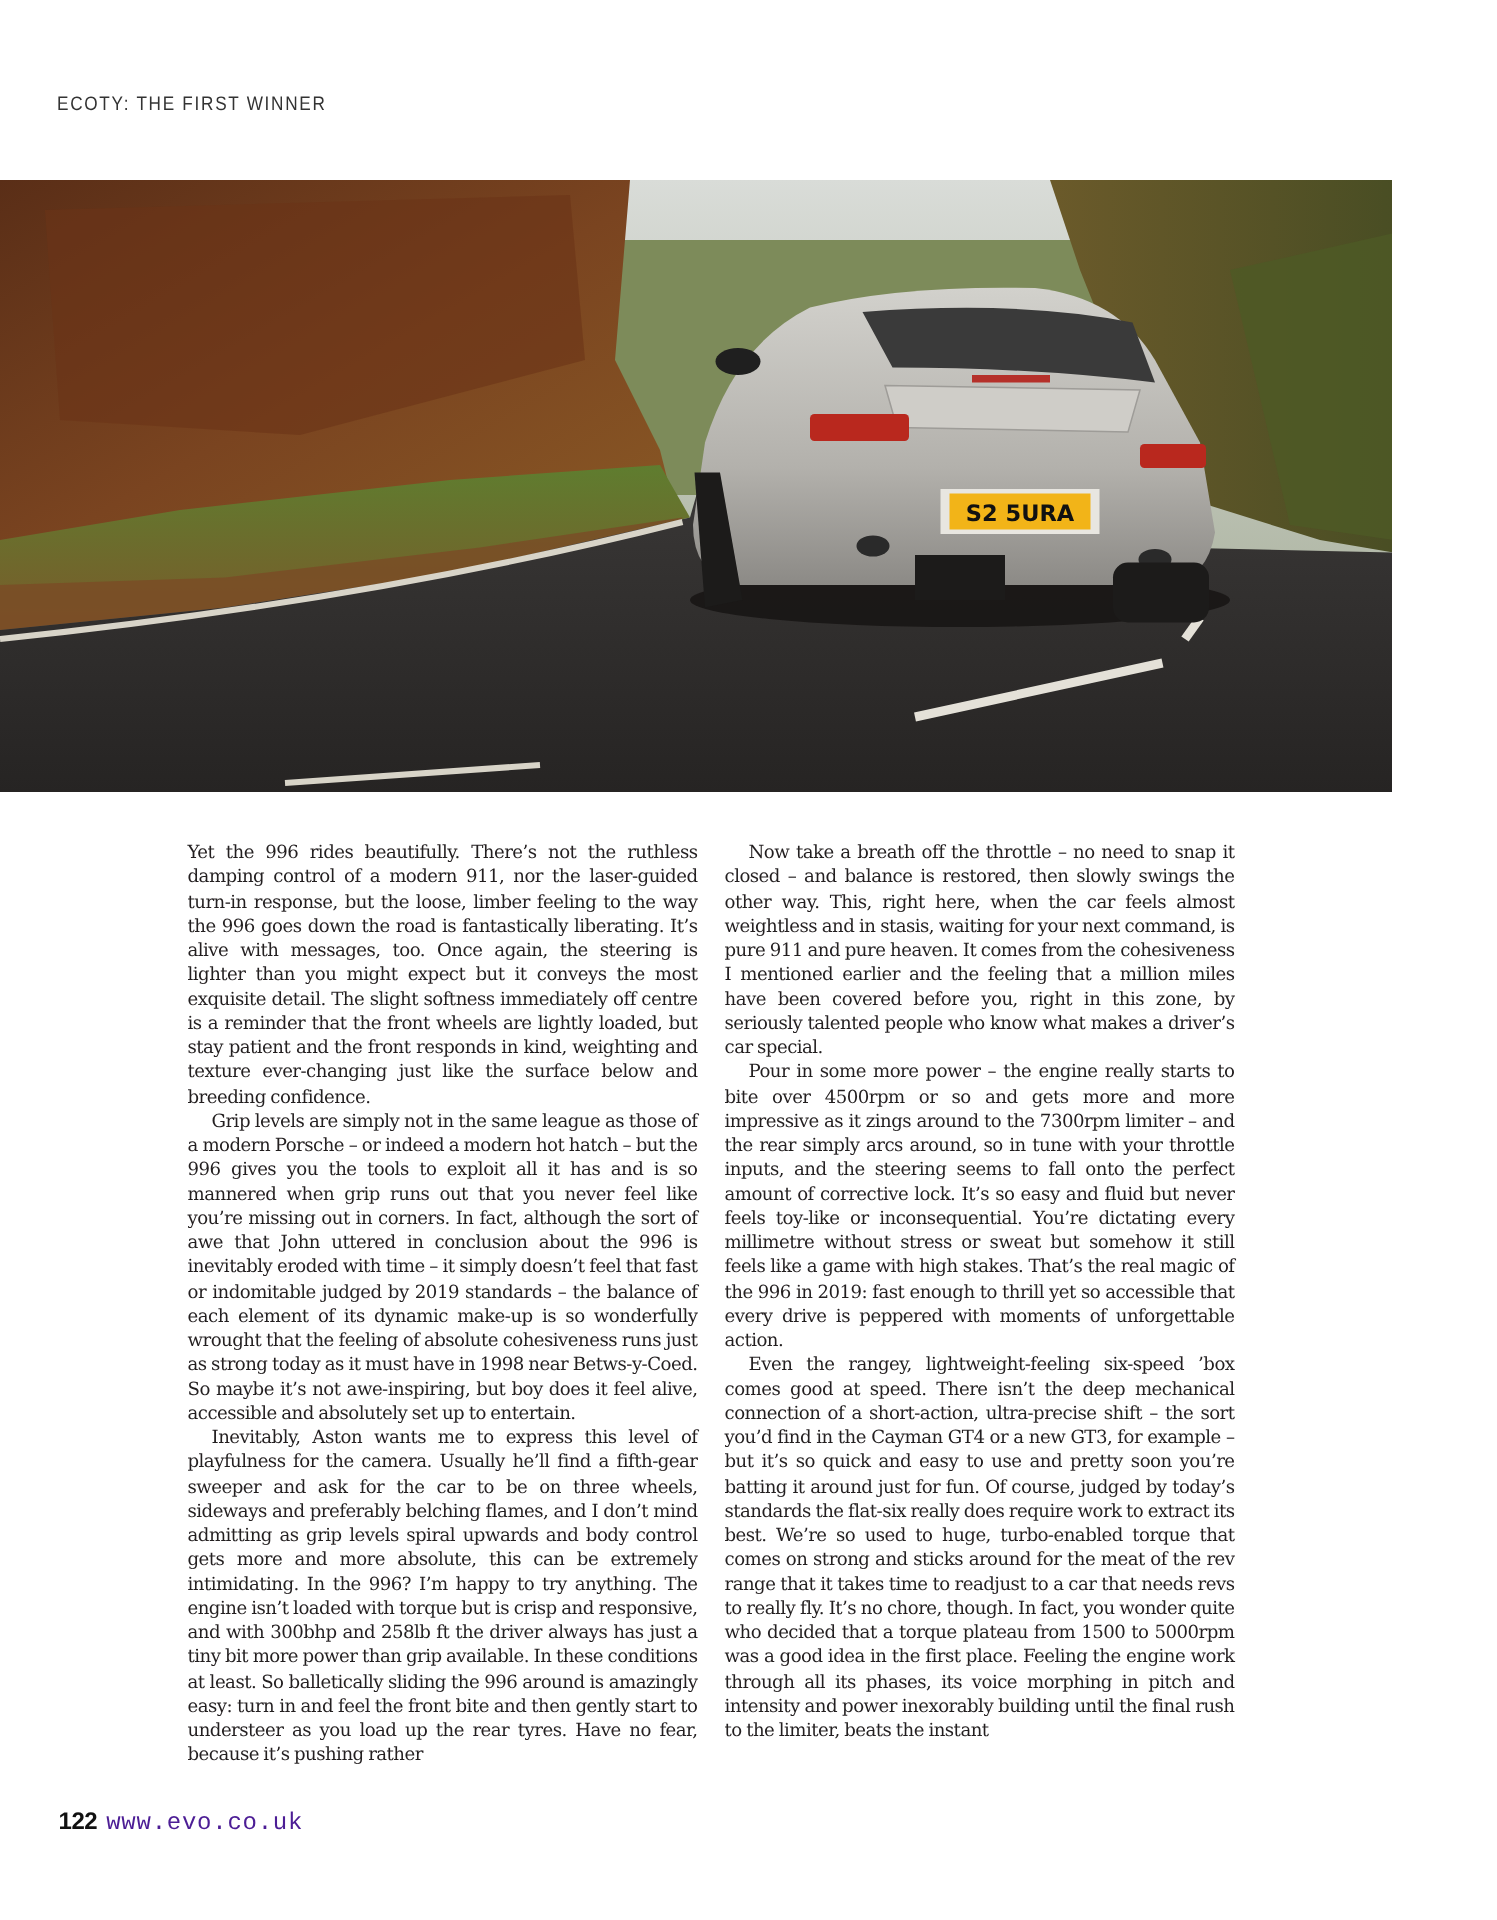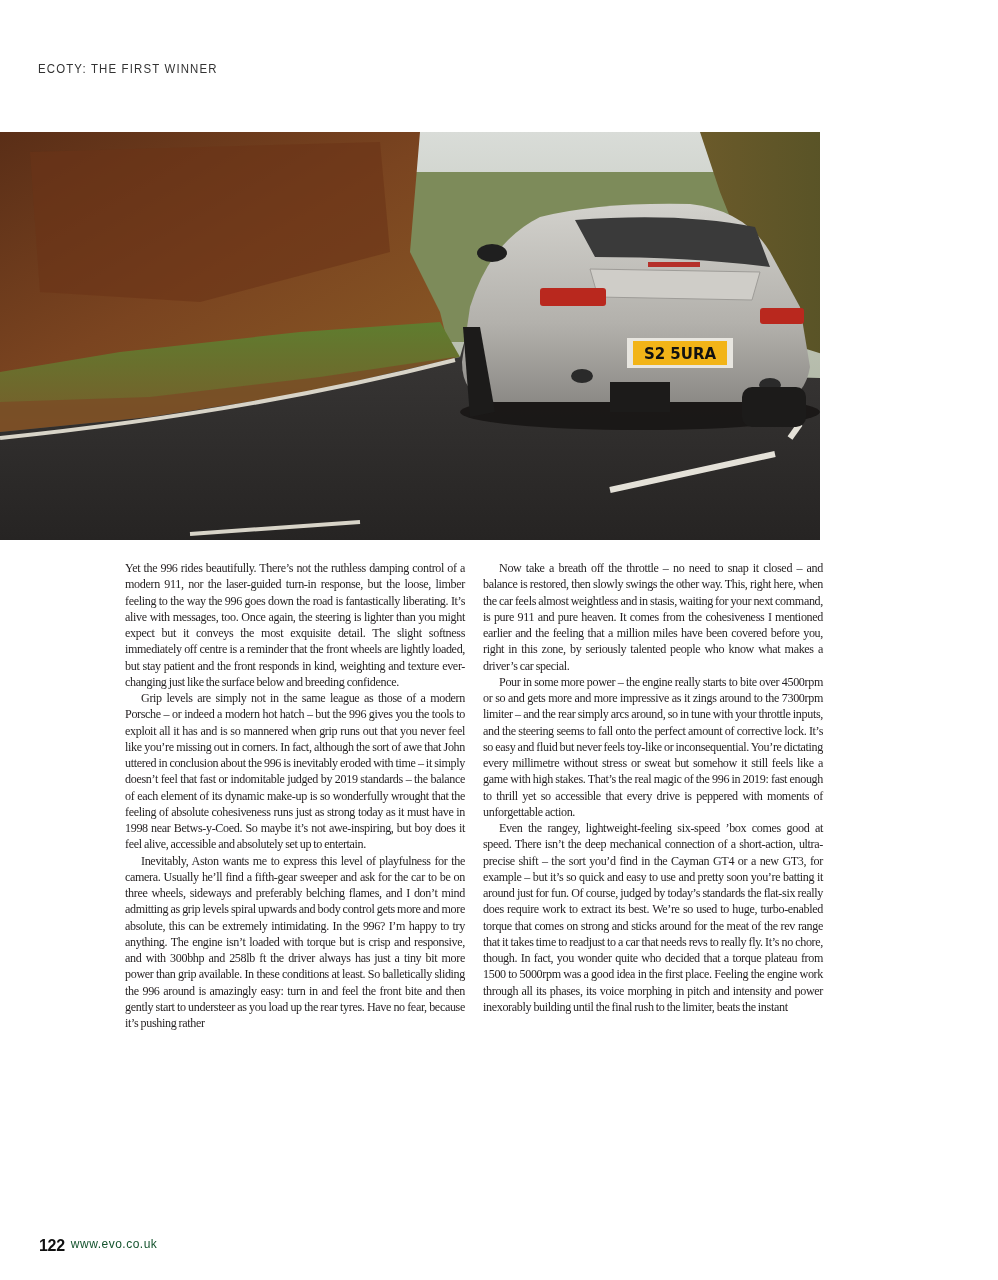--- a/index.html
+++ b/index.html
@@ -6,41 +6,40 @@
     body {
       width: 998px; height: 1280px; background: #ffffff; position: relative; overflow: hidden;
       font-family: "DejaVu Serif", serif; color: #231f20;
     }
     .section-label {
       position: absolute; left: 38px; top: 61px;
       font-family: "Liberation Sans", sans-serif; font-size: 13px; letter-spacing: 1.3px;
       color: #333; transform: scaleX(0.88); transform-origin: left center;
     }
     .photo {
-      position: absolute; left: 0; top: 132px; width: 820px; height: 408px; overflow: hidden;
+      position: absolute; left: 0; top: 120px; width: 928px; height: 408px; overflow: hidden;
       background: #ef4444;
     }
     .photo svg { display: block; }
     .columns {
       position: absolute; top: 560px; left: 125px; width: 698px;
       display: flex; justify-content: space-between;
     }
     .col {
       width: 340px; font-size: 12.1px; line-height: 16.25px; text-align: justify;
       font-family: "DejaVu Serif", serif; letter-spacing: -0.35px; word-spacing: -0.5px;
     }
-    .col p { margin: 0; text-indent: 16px; hyphens: auto; font-family: Liberation Serif, serif; }
+    .col p { margin: 0; text-indent: 16px; hyphens: auto; }
     .col p.no-indent { text-indent: 0; }
     .footer {
-      position: absolute; left: 39px; top: 1206px; display: flex; align-items: flex-start; gap: 6px;
+      position: absolute; left: 39px; top: 1206px; display: flex; align-items: center; gap: 6px;
       font-family: "Liberation Sans", sans-serif;
-      margin-top: 31px;
     }
     .page-num { font-weight: bold; font-size: 16px; color: #111; letter-spacing: -0.3px; }
-    .url { font-size: 12px; color: #14532d; letter-spacing: 0.5px; }
+    .url { font-size: 16px; color: #4c1d95; letter-spacing: 0.5px; font-family: Liberation Mono, monospace; }
   </style>
 </head>
 <body>
 
 <div class="section-label">ECOTY: THE FIRST WINNER</div>
 
 <div class="photo">
   <svg width="998" height="408" viewBox="0 0 998 408" xmlns="http://www.w3.org/2000/svg">
     <defs>
       <linearGradient id="sky" x1="0" y1="0" x2="0" y2="1">

